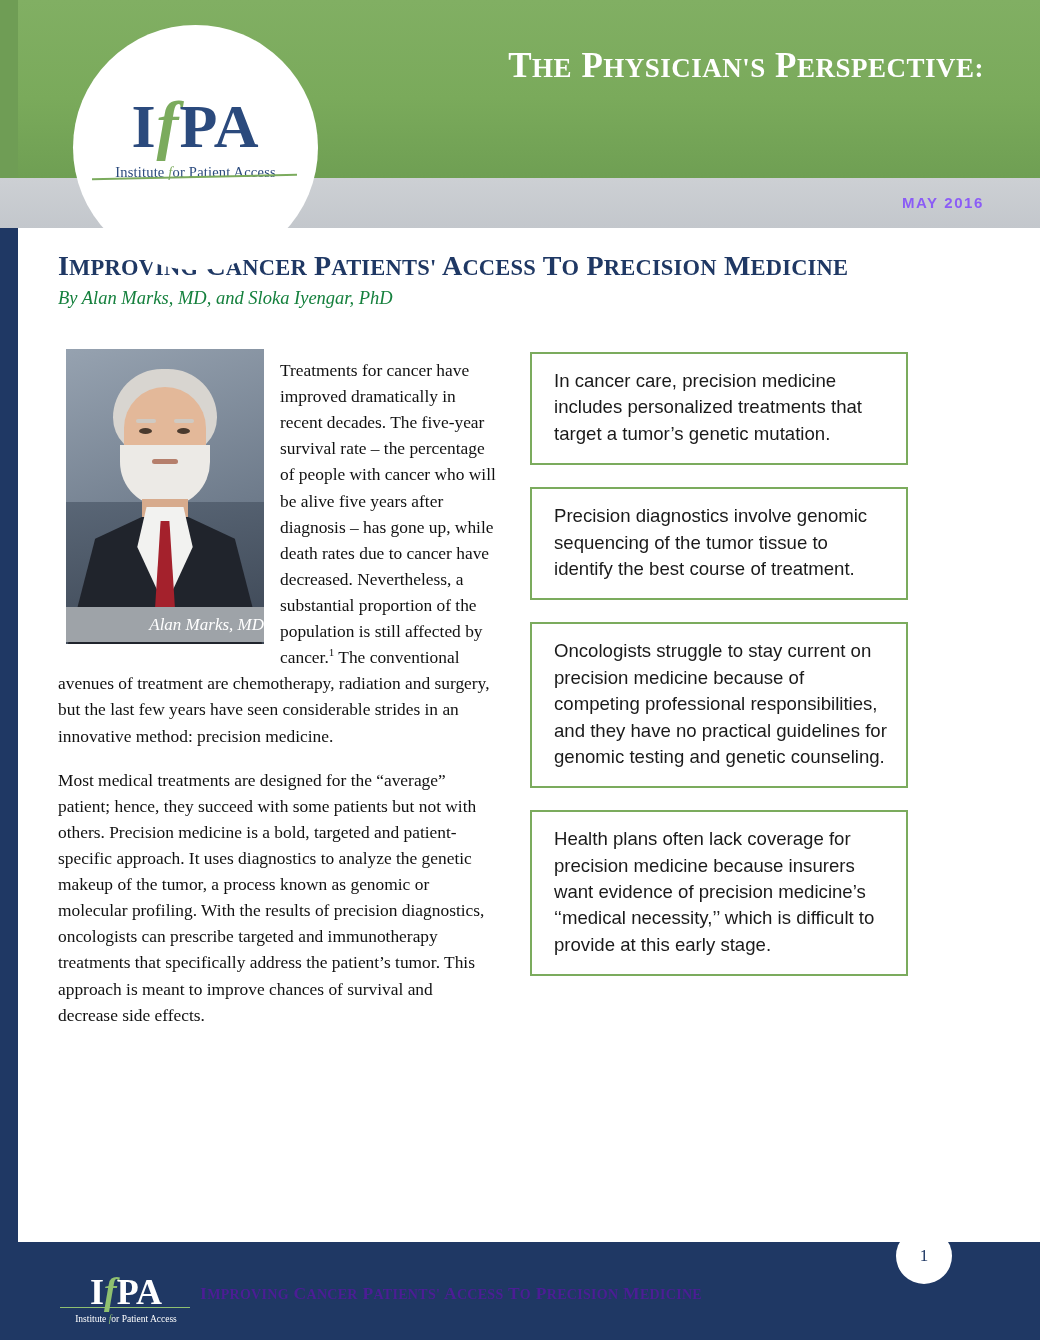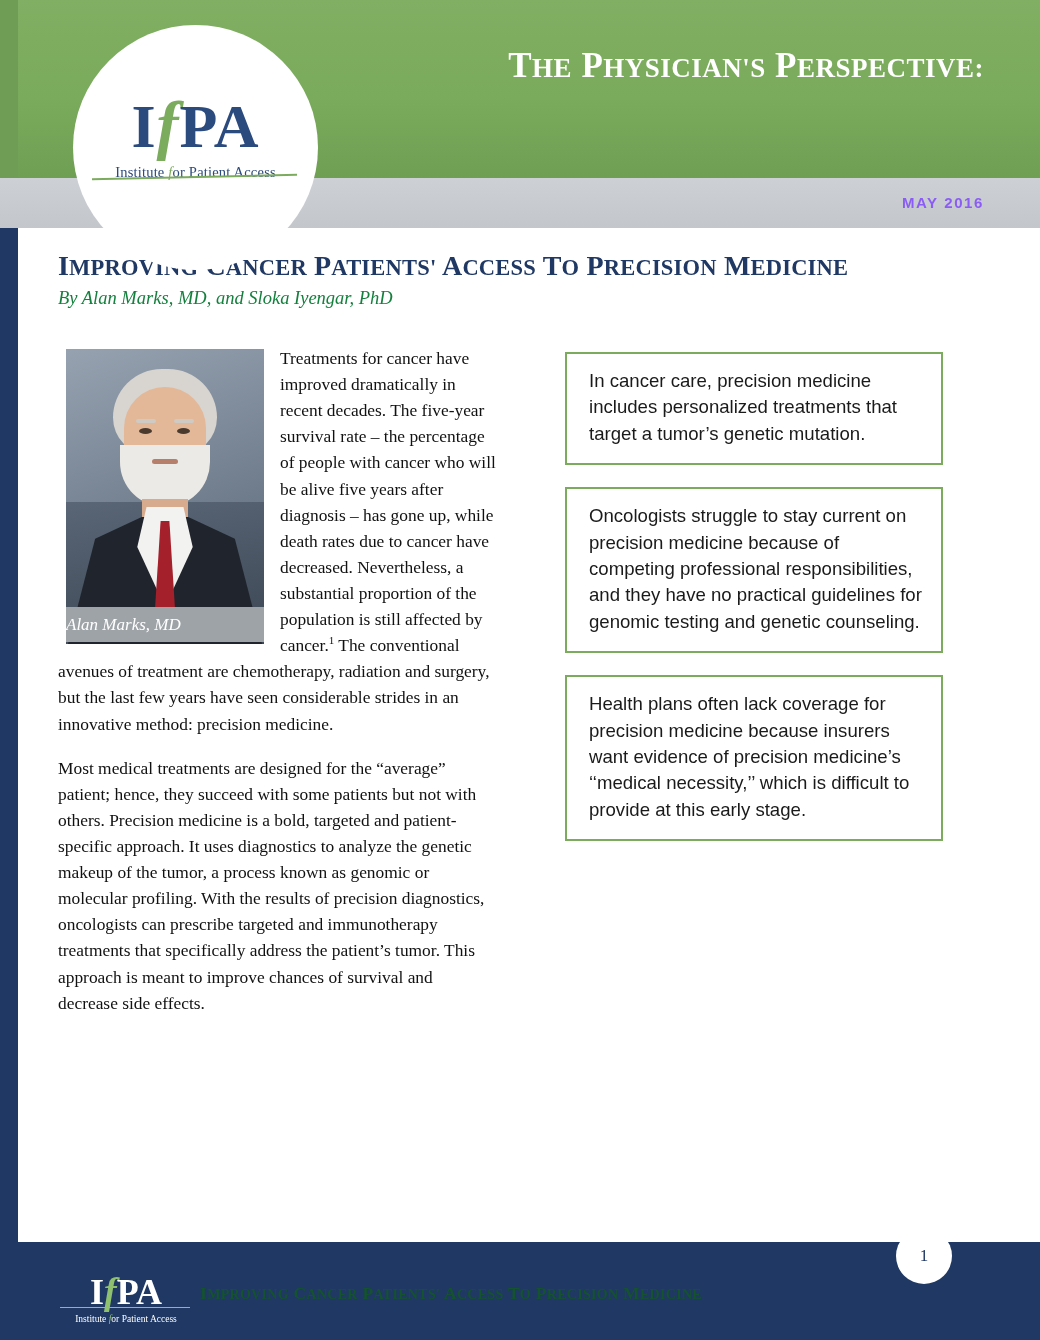--- a/index.html
+++ b/index.html
@@ -197,30 +197,30 @@
   }
   .caption-bar {
     position: absolute;
     left: 8px; top: 262px;
     width: 198px; height: 35px;
     background: #9ea3a8;
     color: #ffffff;
     font-family: "Liberation Serif", serif;
     font-style: italic;
     font-size: 17px;
-    text-align: left;
+    text-align: right;
     line-height: 35px;
   }
-  .left-col p { margin: 0 0 18px 0; }
+  .left-col p { margin: 12px 0 18px 0; }
   .left-col sup { font-size: 11px; vertical-align: super; }
 
   
   .callouts {
     position: absolute;
-    left: 565px; top: 352px;
+    left: 530px; top: 352px;
     width: 378px;
   }
   .callout {
     border: 2.5px solid #7bab5d;
     padding: 14px 18px 16px 22px;
     margin-bottom: 22px;
     font-family: "Liberation Sans", sans-serif;
     font-size: 18.6px;
     line-height: 1.42;
     color: #1a1a1a;
@@ -260,21 +260,21 @@
     left: 60px; bottom: 32px;
     width: 130px; height: 1.5px;
     background: #8fc070;
   }
   .footer-title {
     position: absolute;
     left: 200px; bottom: 36px;
     font-family: "Liberation Serif", serif;
     font-weight: bold;
     font-size: 17.5px;
-    color: #14532d;
+    color: #4c1d95;
     letter-spacing: 0.3px;
   }
   .footer-title .sc { font-size: 14px; }
   .page-circle {
     position: absolute;
     right: 88px; bottom: 56px;
     width: 56px; height: 56px;
     border-radius: 50%;
     background: #ffffff;
     z-index: 3;
@@ -334,20 +334,21 @@
     <div class="tie"></div>
   </div>
   <div class="caption-bar">Alan Marks, MD</div>
 
   <p><span>Treatments for cancer have improved dramatically in recent decades. The five-year survival rate – the percentage of people with cancer who will be alive five years after diagnosis – has gone up, while death rates due to cancer have decreased. Nevertheless, a substantial proportion of the population is still affected by cancer.</span><sup>1</sup> <span>The conventional avenues of treatment are chemotherapy, radiation and surgery, but the last few years have seen considerable strides in an innovative method: precision medicine.</span></p>
   <p>Most medical treatments are designed for the “average” patient; hence, they succeed with some patients but not with others. Precision medicine is a bold, targeted and patient-specific approach. It uses diagnostics to analyze the genetic makeup of the tumor, a process known as genomic or molecular profiling. With the results of precision diagnostics, oncologists can prescribe targeted and immunotherapy treatments that specifically address the patient’s tumor. This approach is meant to improve chances of survival and decrease side effects.</p>
 </div>
 
 <div class="callouts">
   <div class="callout">In cancer care, precision medicine includes personalized treatments that target a tumor’s genetic mutation.</div>
+  <div class="callout">Precision diagnostics involve genomic sequencing of the tumor tissue to identify the best course of treatment.</div>
   <div class="callout">Oncologists struggle to stay current on precision medicine because of competing professional responsibilities, and they have no practical guidelines for genomic testing and genetic counseling.</div>
   <div class="callout">Health plans often lack coverage for precision medicine because insurers want evidence of precision medicine’s ‘‘medical necessity,’’ which is difficult to provide at this early stage.</div>
 </div>
 
 <div class="footer-band"></div>
 <div class="footer-logo">
   <div class="lm">I<span class="f">f</span>PA</div>
   <div class="ls">Institute <span class="fsmall">f</span>or Patient Access</div>
 </div>
 <div class="footer-underline"></div>

